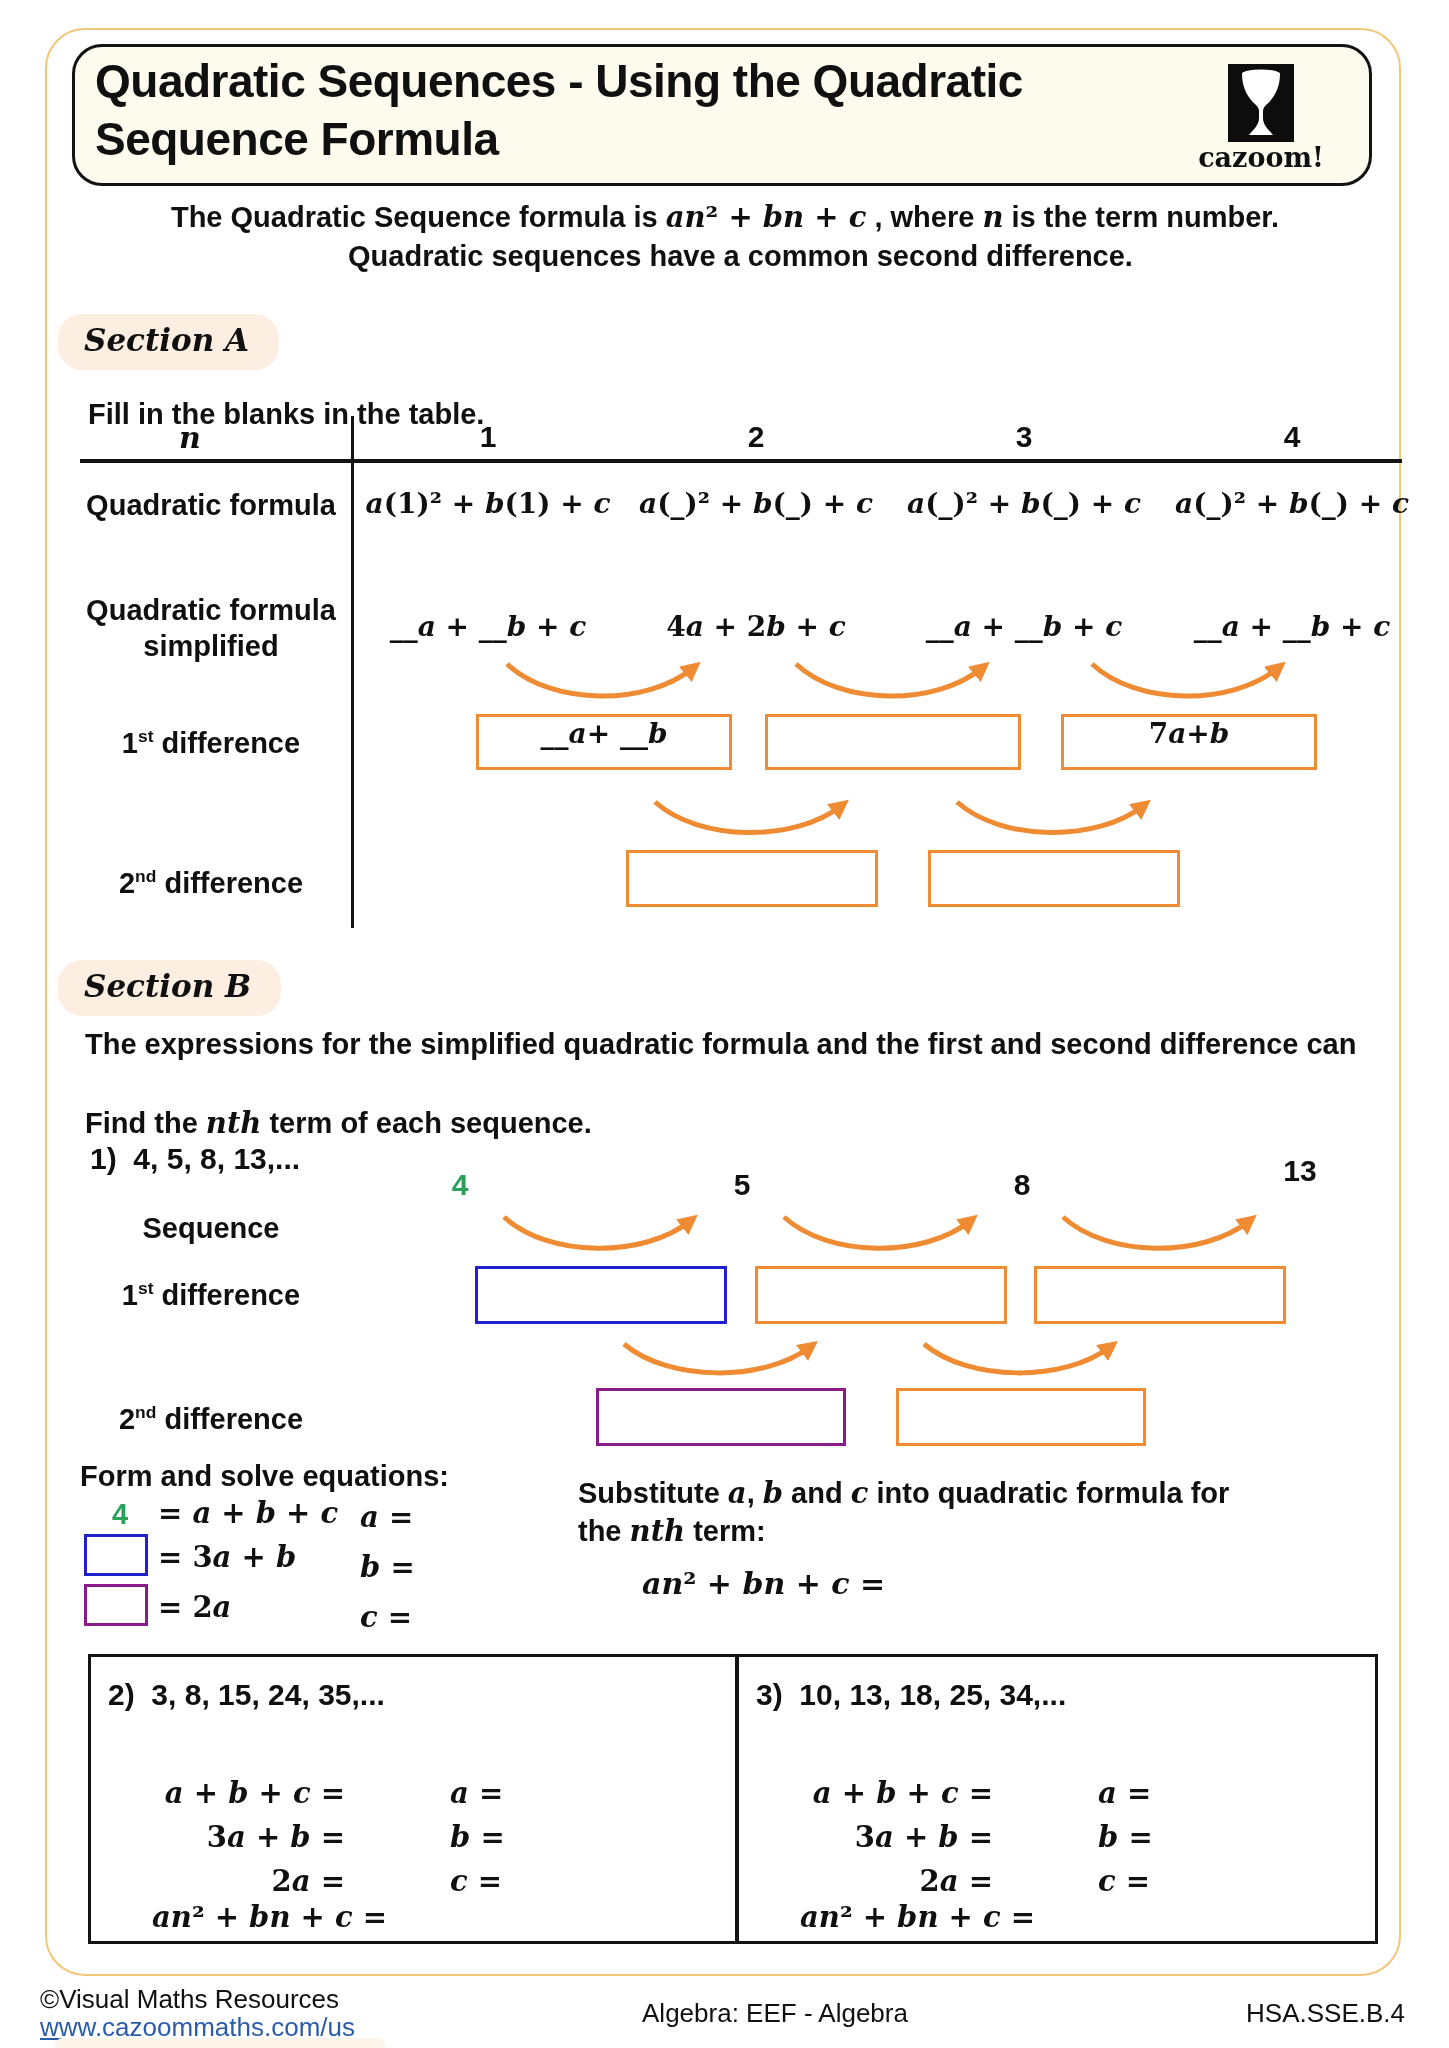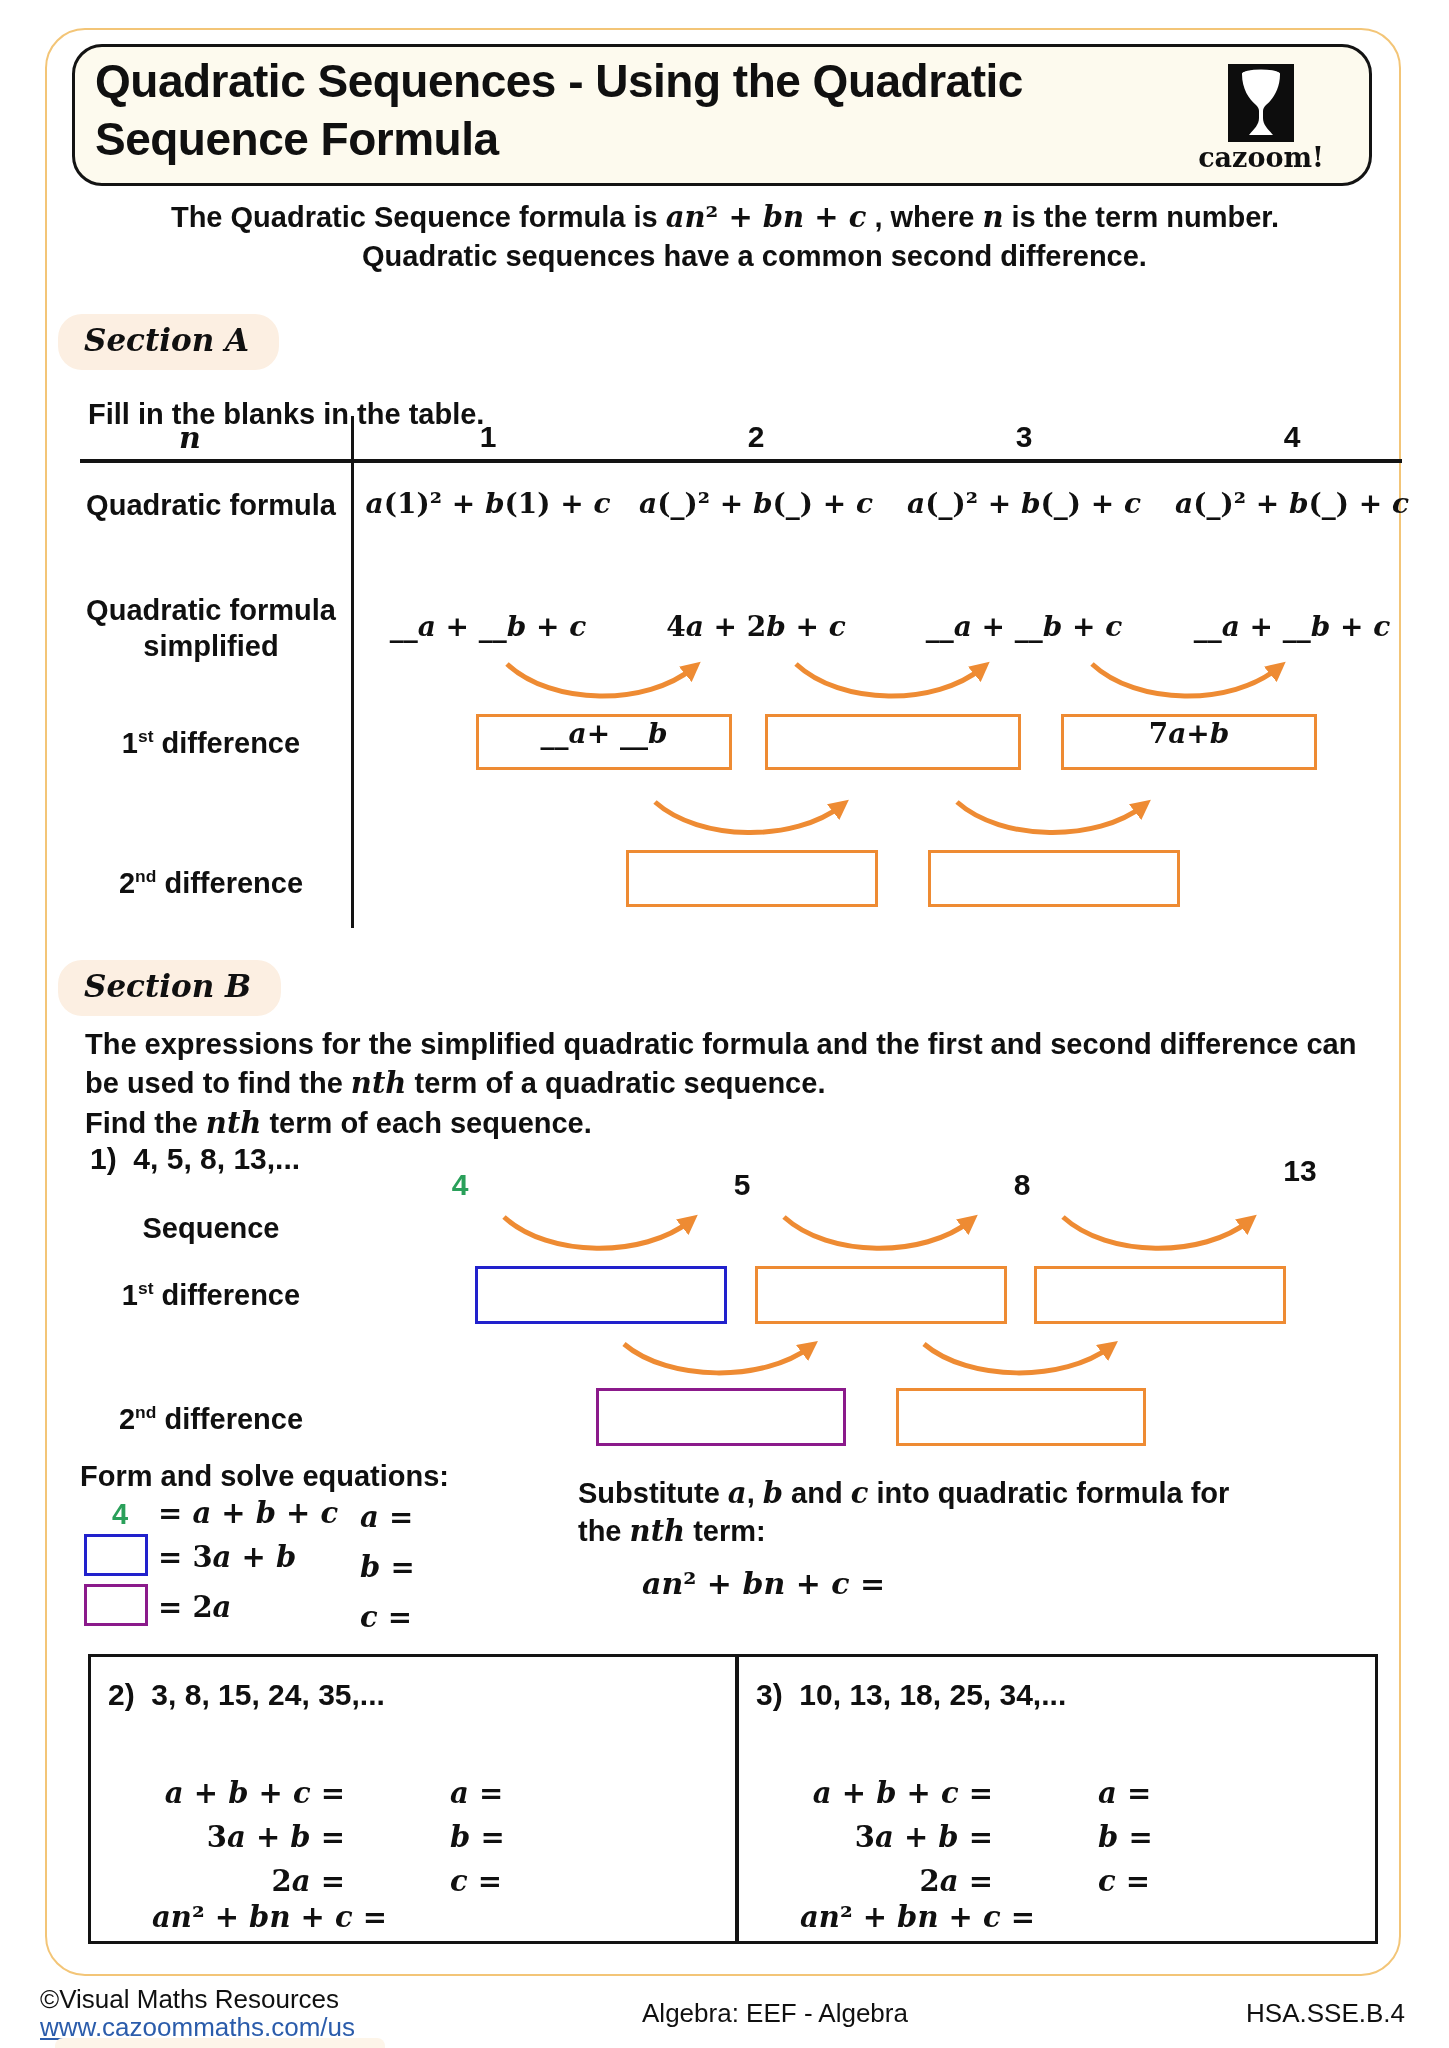--- a/index.html
+++ b/index.html
@@ -53,21 +53,21 @@
   </div>
   <div class="abs" style="left:1228px;top:64px;width:66px;height:78px;background:#0d0d0d;">
     <svg width="66" height="78" viewBox="0 0 66 78">
       <path d="M14,10 C14,5 52,5 52,10 C52,25 45,35 38,41 C36,43 35,45 35,47 L35,54 C35,61 40,65 45,71 L21,71 C26,65 31,61 31,54 L31,47 C31,45 30,43 28,41 C21,35 14,25 14,10 Z" fill="#ffffff"></path>
       <ellipse cx="33" cy="10" rx="19" ry="4.5" fill="#ffffff"></ellipse>
     </svg>
   </div>
   <div class="abs ctr" style="left:1196px;top:142px;width:130px;font-family:'DejaVu Serif',serif;font-size:27px;">cazoom!</div>
 
   <div class="abs ctr txt" style="left:45px;top:200px;width:1360px;"><span>The Quadratic Sequence formula is </span><span class="mx"><i>a</i><i>n</i>² + <i>b</i><i>n</i> + <i>c</i></span><span> , where </span><span class="mx"><i>n</i></span><span> is the term number.</span></div>
-  <div class="abs ctr txt" style="left:59px;top:240px;width:1360px;padding-left:31px;"><span>Quadratic sequences have a common second difference.</span></div>
+  <div class="abs ctr txt" style="left:45px;top:240px;width:1360px;padding-left:31px;"><span>Quadratic sequences have a common second difference.</span></div>
 
   <div class="abs badge" style="left:58px;top:314px;">Section A</div>
   <div class="abs txt" style="left:88px;top:398px;">Fill in the blanks in the table.</div>
 
   <div class="abs ctr mx" style="left:150px;top:420px;width:80px;font-size:30px;"><i>n</i></div>
   <div class="abs ctr" style="left:448px;top:420px;width:80px;font-size:30px;">1</div>
   <div class="abs ctr" style="left:716px;top:420px;width:80px;font-size:30px;">2</div>
   <div class="abs ctr" style="left:984px;top:420px;width:80px;font-size:30px;">3</div>
   <div class="abs ctr" style="left:1252px;top:420px;width:80px;font-size:30px;">4</div>
   <div class="abs blackline" style="left:80px;top:459px;width:1322px;height:4px;"></div>
@@ -107,21 +107,20 @@
   <svg class="abs" style="left:947px;top:792px;" width="215" height="52" viewBox="0 0 215 52">
       <path d="M10,10 C55,50 150,50 196,14" fill="none" stroke="#ee8b33" stroke-width="5" marker-end="url(#ah)"></path>
     </svg>
 
   <div class="abs ctr txt" style="left:72px;top:866px;width:278px;"><span>2</span><span class="sup">nd</span><span> difference</span></div>
   <div class="abs obox mx" style="left:626px;top:850px;width:252px;height:57px;"></div>
   <div class="abs obox mx" style="left:928px;top:850px;width:252px;height:57px;"></div>
 
   <div class="abs badge" style="left:58px;top:960px;">Section B</div>
   <div class="abs txt" style="left:85px;top:1028px;width:1340px;"><span>The expressions for the simplified quadratic formula and the first and second difference can</span></div>
-  <div class="abs txt" style="left:85px;top:1066px;width:1340px;"><span>be used to find the </span><span class="mi">nth</span><span> term of a quadratic sequence.</span></div>
   <div class="abs txt" style="left:85px;top:1106px;width:1340px;"><span>Find the </span><span class="mi">nth</span><span> term of each sequence.</span></div>
 
   <div class="abs txt" style="left:90px;top:1142px;font-size:30px;">1)&nbsp; 4, 5, 8, 13,...</div>
 
   <div class="abs ctr txt" style="left:72px;top:1212px;width:278px;">Sequence</div>
   <div class="abs ctr green" style="left:415px;top:1168px;width:90px;font-size:30px;">4</div>
   <div class="abs ctr" style="left:697px;top:1168px;width:90px;font-size:30px;">5</div>
   <div class="abs ctr" style="left:977px;top:1168px;width:90px;font-size:30px;">8</div>
   <div class="abs ctr" style="left:1255px;top:1154px;width:90px;font-size:30px;">13</div>
 

